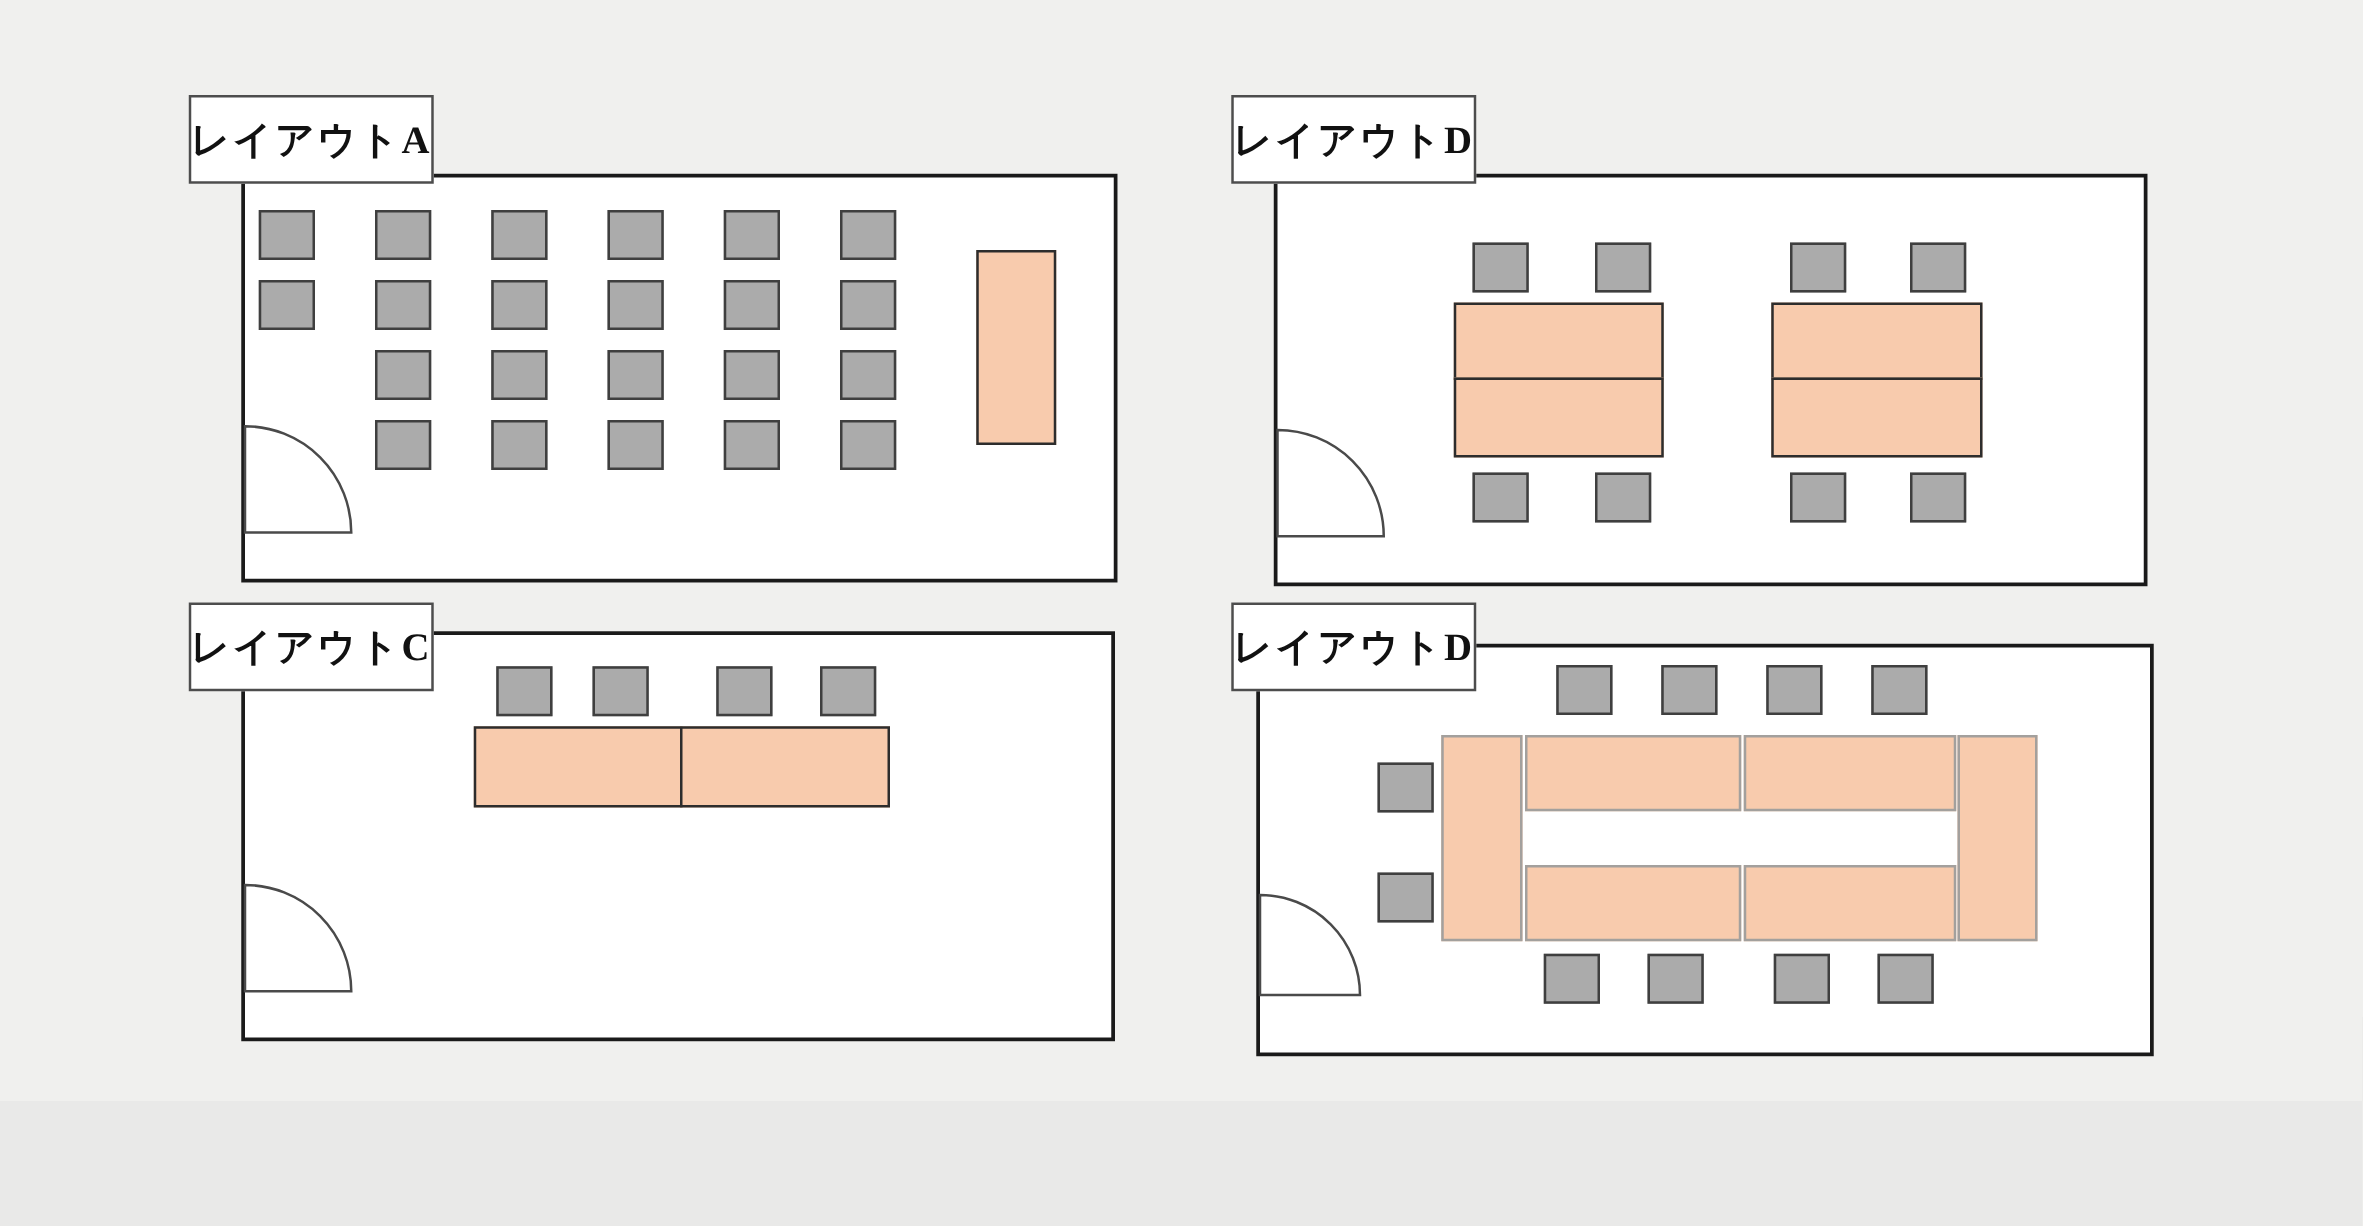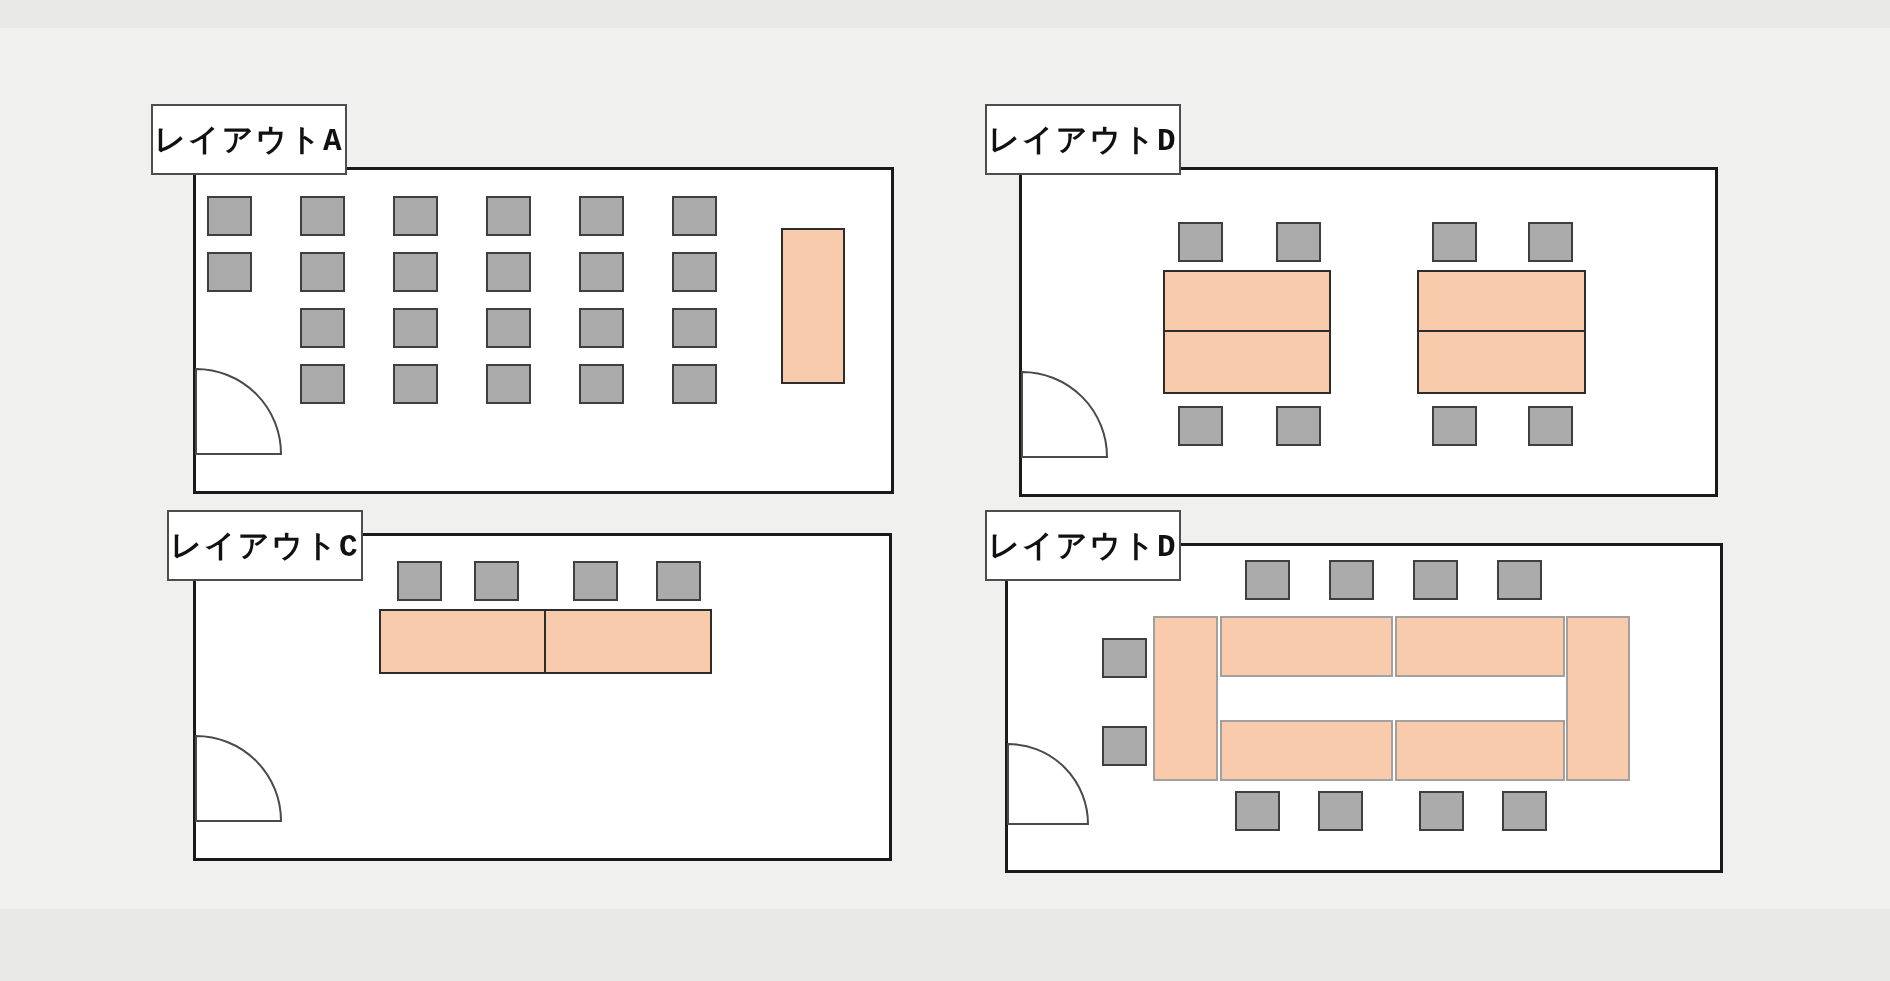--- a/index.html
+++ b/index.html
@@ -1,21 +1,20 @@
 <!DOCTYPE html>
 <html style="--page-bg: #f0f0ee; --room-fill: #ffffff; --wall-color: #1a1a1a; --chair-fill: #ababab; --chair-border: #3f3f3f; --table-fill: #f8cbad; --table-border-dark: #2d2d2d; --table-border-light: #a3a09d; --door-stroke: #4a4a4a; --label-bg: #ffffff; --label-border: #4d4d4d; --label-text: #111111;"><head>
 <meta charset="utf-8">
 <style>
   *{margin:0;padding:0;box-sizing:border-box}
   html,body{background:#e9e9e8}
   #canvas{
     position:relative;width:1890px;height:881px;
     background:var(--page-bg,#f0f0ee);overflow:hidden;
-    font-family:Liberation Mono, monospace;
-    margin-top:28px;
+    font-family:Liberation Serif, serif;
   }
   .layout{position:absolute;left:0;top:0;width:100%;height:100%}
   .room{
     position:absolute;background:var(--room-fill,#ffffff);
     border:3px solid var(--wall-color,#1a1a1a);
   }
   .chair{
     position:absolute;background:var(--chair-fill,#ababab);
     border:2px solid var(--chair-border,#3f3f3f);
   }
@@ -89,21 +88,21 @@
       <div class="chair" style="left: 1276px; top: 378px; width: 45px; height: 40px;"></div>
       <div class="chair" style="left: 1432px; top: 378px; width: 45px; height: 40px;"></div>
       <div class="chair" style="left: 1528px; top: 378px; width: 45px; height: 40px;"></div>
       <svg class="door" width="89" height="89" style="left: 1021px; top: 343px;">
         <path d="M1 1 A 85 85 0 0 1 86 86 L 1 86 Z"></path>
       </svg>
     </section>
 
   <section class="layout">
     <div class="room" style="left: 193px; top: 505px; width: 699px; height: 328px;"></div>
-    <div class="label-box" style="left: 167px; top: 482px; width: 196px; height: 71px;">
+    <div class="label-box" style="left: 151px; top: 482px; width: 196px; height: 71px;">
       <span>レイアウトC</span>
     </div>
   <div class="table t-dark" style="left: 379px; top: 581px; width: 167px; height: 65px;"></div>
       <div class="table t-dark" style="left: 544px; top: 581px; width: 168px; height: 65px;"></div>
       <div class="chair" style="left: 397px; top: 533px; width: 45px; height: 40px;"></div>
       <div class="chair" style="left: 474px; top: 533px; width: 45px; height: 40px;"></div>
       <div class="chair" style="left: 573px; top: 533px; width: 45px; height: 40px;"></div>
       <div class="chair" style="left: 656px; top: 533px; width: 45px; height: 40px;"></div>
       <svg class="door" width="89" height="89" style="left: 195px; top: 707px;">
         <path d="M1 1 A 85 85 0 0 1 86 86 L 1 86 Z"></path>

